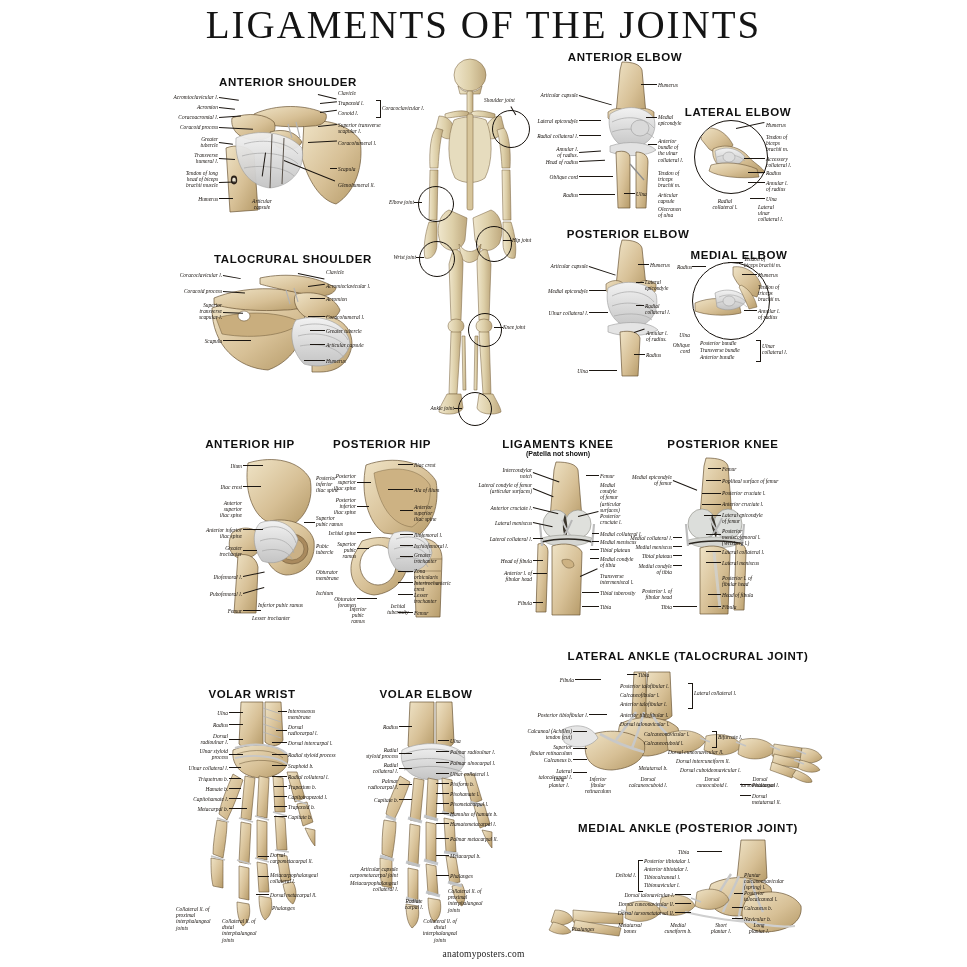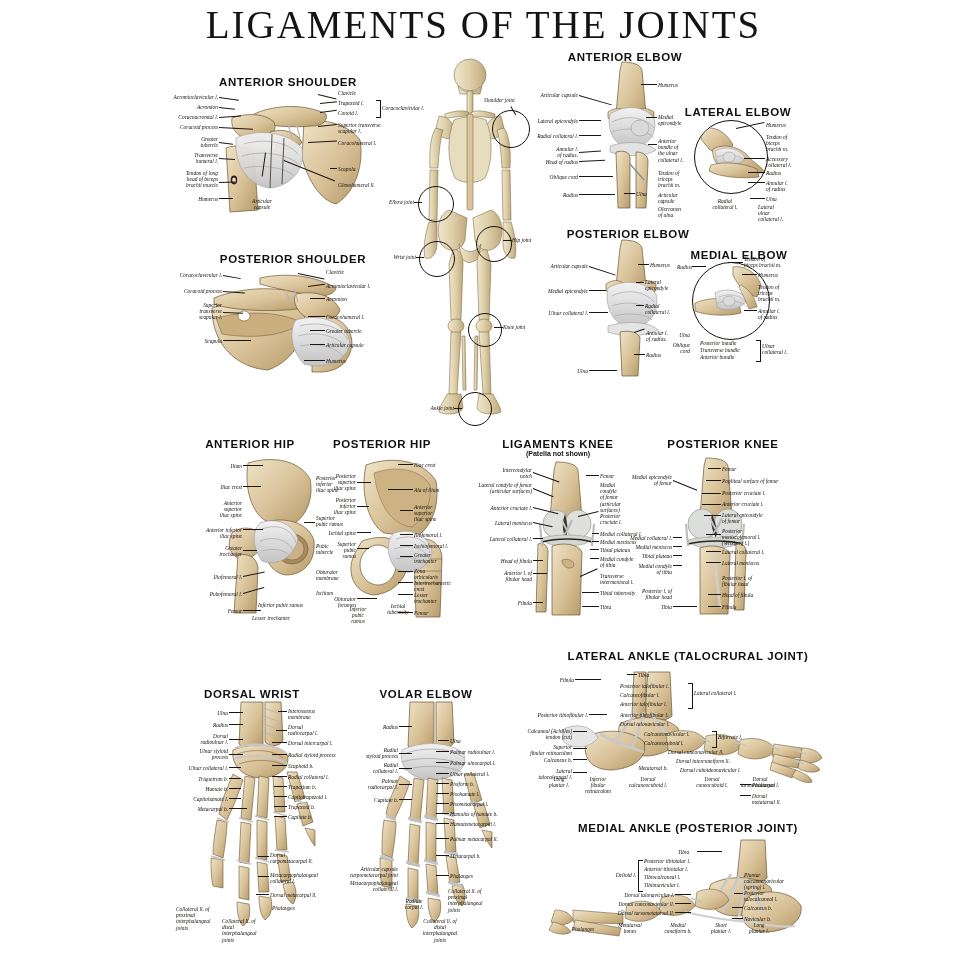--- a/index.html
+++ b/index.html
@@ -209,21 +209,21 @@
   <div class="lead" style="left:308px;top:142px;width:29px;transform:rotate(-3deg);"></div>
   <div class="lbl" style="left:338px;top:166px;width:40px;">Scapula</div>
   <div class="lead" style="left:330px;top:168px;width:7px;"></div>
   <div class="lbl" style="left:338px;top:182px;width:54px;">Glenohumeral ll.</div>
   <div class="lead" style="left:284px;top:160px;width:55px;transform:rotate(22deg);"></div>
 
   <div class="lbl c" style="left:236px;top:198px;width:52px;">Articular
 capsule</div>
   <div class="lead" style="left:262px;top:176px;width:24px;transform:rotate(-82deg);"></div>
 
-  <div class="sec-title" style="left:178px;top:253px;width:230px;">POSTERIOR SHOULDER</div>
+  <div class="sec-title" style="left:178px;top:253px;width:230px;">TALOCRURAL SHOULDER</div>
 
   <div class="art" style="left:200px;top:266px;">
     <svg width="170" height="110" viewBox="0 0 170 110">
 
       <path d="M12 42 C40 32 82 34 104 46 C108 66 96 94 68 104 C38 102 12 80 12 42 Z" fill="url(#bn1)" stroke="#6b5636" stroke-width="0.7"></path>
       <path d="M16 52 C46 44 82 46 100 56 C92 68 56 74 22 68 Z" fill="#c9ae7e" stroke="#6b5636" stroke-width="0.5"></path>
 
       <path d="M14 32 C44 20 82 20 110 30 C112 38 102 44 84 44 C52 46 24 42 14 38 Z" fill="url(#bn1)" stroke="#6b5636" stroke-width="0.7"></path>
 
       <path d="M60 12 C88 6 116 10 136 22 C134 30 120 32 104 28 C84 24 66 20 60 18 Z" fill="url(#bn1)" stroke="#6b5636" stroke-width="0.7"></path>
@@ -782,21 +782,21 @@
   <div class="lead" style="left:706px;top:551px;width:15px;"></div>
   <div class="lbl" style="left:722px;top:560px;width:58px;">Lateral meniscus</div>
   <div class="lead" style="left:706px;top:562px;width:15px;"></div>
   <div class="lbl" style="left:722px;top:575px;width:54px;">Posterior l. of
 fibular head</div>
   <div class="lbl" style="left:722px;top:592px;width:52px;">Head of fibula</div>
   <div class="lead" style="left:708px;top:594px;width:13px;"></div>
   <div class="lbl" style="left:722px;top:604px;width:40px;">Fibula</div>
   <div class="lead" style="left:708px;top:606px;width:13px;"></div>
 
-  <div class="sec-title" style="left:172px;top:688px;width:160px;">DORSAL WRIST</div>
+  <div class="sec-title" style="left:172px;top:688px;width:160px;">VOLAR WRIST</div>
 
   <div class="art" style="left:205px;top:702px;">
     <svg width="110" height="228" viewBox="0 0 110 228">
 
       <path d="M36 0 L34 42 C40 48 52 48 58 42 L58 0 Z" fill="url(#bn1)" stroke="#6b5636" stroke-width="0.7"></path>
       <path d="M60 0 L60 40 C66 46 76 44 78 38 L76 0 Z" fill="url(#bn1)" stroke="#6b5636" stroke-width="0.7"></path>
 
       <path d="M58 6 L76 12 M58 14 L76 20 M58 22 L76 28 M58 30 L76 36" stroke="#b5b5b5" stroke-width="0.8" fill="none"></path>
 
       <path d="M28 48 C46 40 72 42 82 52 C86 64 76 74 58 76 C38 76 26 64 28 48 Z" fill="url(#bn1)" stroke="#6b5636" stroke-width="0.7"></path>
@@ -1170,14 +1170,15 @@
   <div class="lbl c" style="left:560px;top:926px;width:46px;">Phalanges</div>
   <div class="lbl c" style="left:606px;top:922px;width:48px;">Metatarsal
 bones</div>
   <div class="lbl c" style="left:654px;top:922px;width:48px;">Medial
 cuneiform b.</div>
   <div class="lbl c" style="left:700px;top:922px;width:42px;">Short
 plantar l.</div>
   <div class="lbl c" style="left:738px;top:922px;width:42px;">Long
 plantar l.</div>
 
+  <div class="footer">anatomyposters.com</div>
 
 </div>
 
 </body></html>

